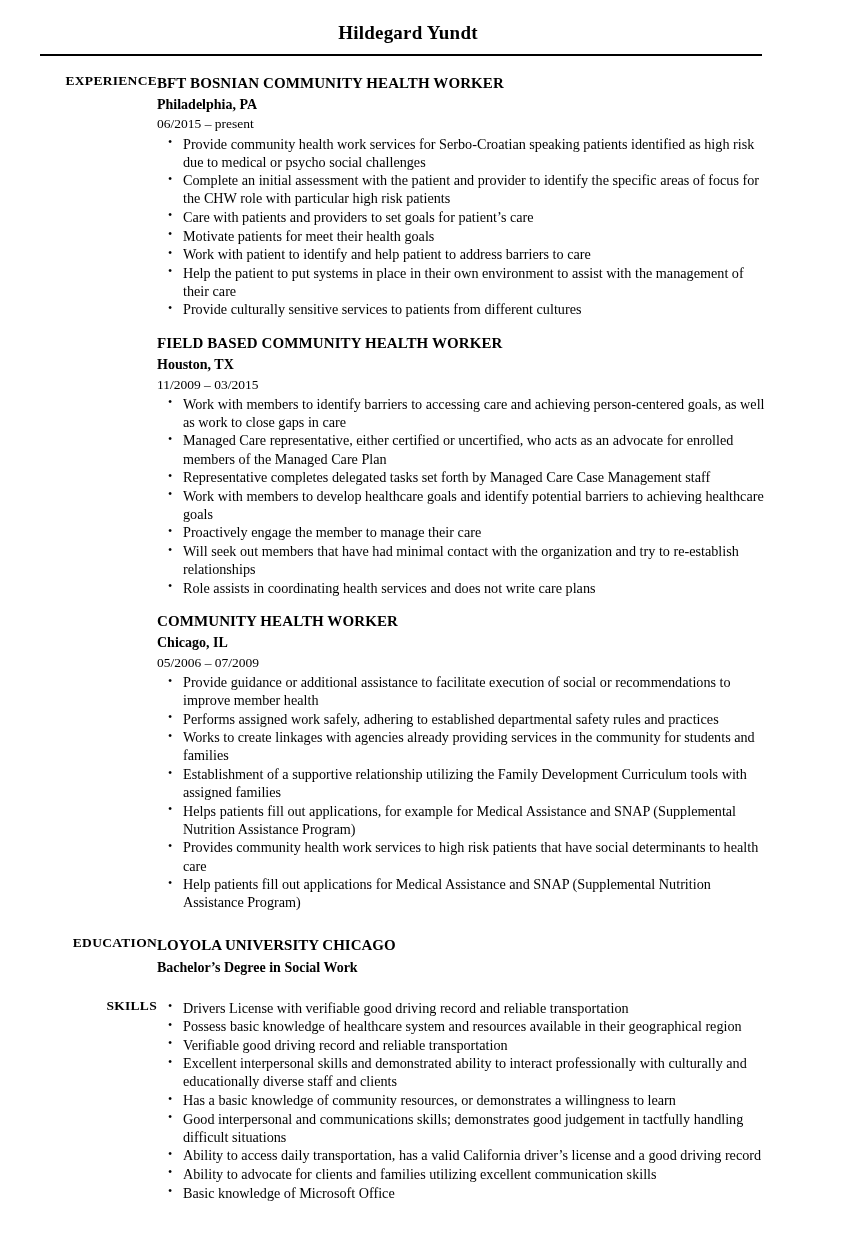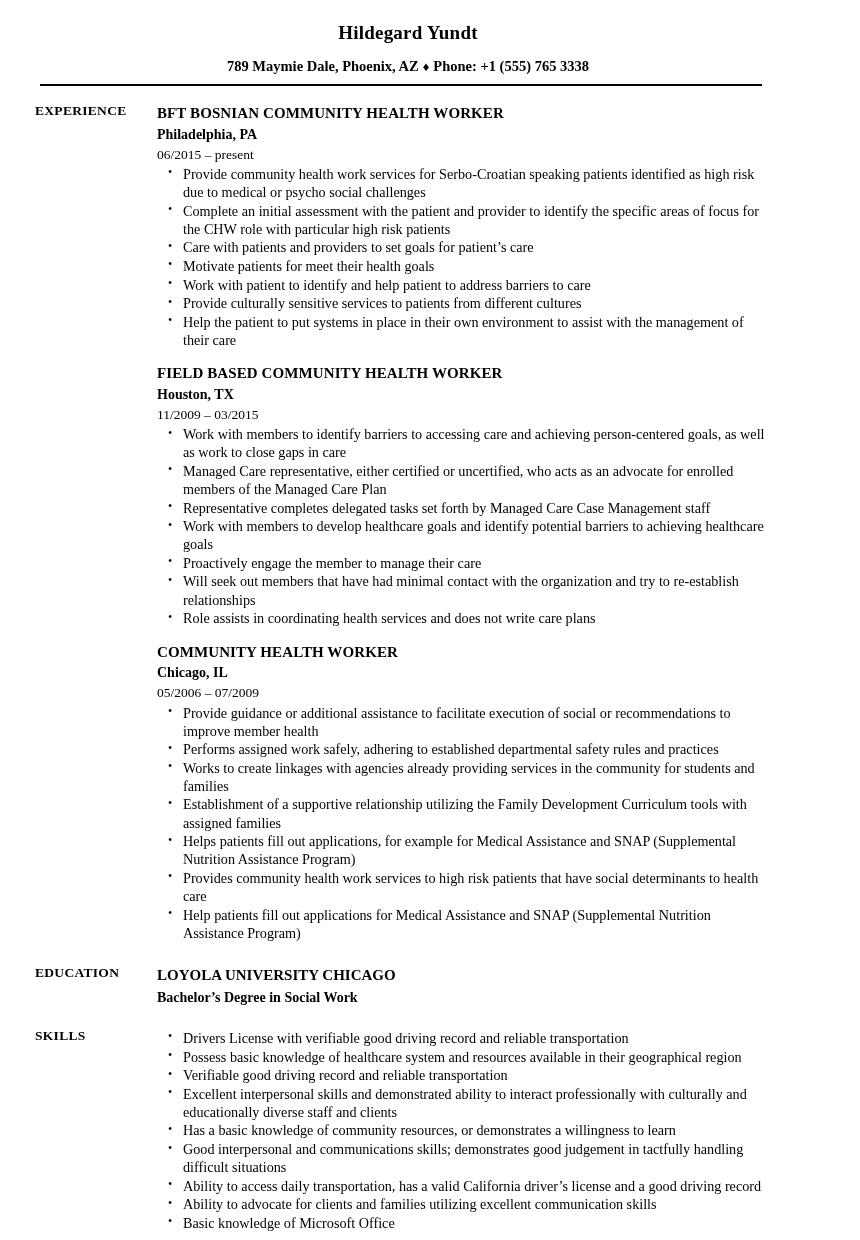--- a/index.html
+++ b/index.html
@@ -58,20 +58,21 @@
   }
   .col-label {
     width: 157px;
     flex: 0 0 157px;
     padding-left: 35px;
     box-sizing: border-box;
     font-size: 13.5px;
     font-weight: bold;
     letter-spacing: 0.3px;
     line-height: 1.25;
+    text-align: right;
   }
   .col-content {
     flex: 1 1 auto;
     padding-right: 48px;
     box-sizing: border-box;
   }
 
   .job { margin-bottom: 0; }
   .job-title {
     font-size: 15px;
@@ -125,42 +126,39 @@
     line-height: 1.5;
   }
 </style>
 </head>
 <body>
 
 <div class="page">
 
   <div class="header">
     <div class="cand-name">Hildegard Yundt</div>
-    <div class="contact-line">
-      <span>789 Maymie Dale, Phoenix, AZ</span><span class="contact-sep">♦</span><span>Phone: +1 (555) 765 3338</span>
-    </div>
     <div class="rule"></div>
   </div>
 
   <div class="section" style="margin-top:17px;">
     <div class="col-label">EXPERIENCE</div>
     <div class="col-content">
 
       <div class="job">
         <div class="job-title">BFT BOSNIAN COMMUNITY HEALTH WORKER</div>
         <div class="job-location">Philadelphia, PA</div>
         <div class="job-dates">06/2015 – present</div>
         <ul class="bullets">
           <li>Provide community health work services for Serbo-Croatian speaking patients identified as high risk due to medical or psycho social challenges</li>
           <li>Complete an initial assessment with the patient and provider to identify the specific areas of focus for the CHW role with particular high risk patients</li>
           <li>Care with patients and providers to set goals for patient’s care</li>
           <li>Motivate patients for meet their health goals</li>
           <li>Work with patient to identify and help patient to address barriers to care</li>
+          <li>Help the patient to put systems in place in their own environment to assist with the management of their care</li>
           <li>Provide culturally sensitive services to patients from different cultures</li>
-          <li>Help the patient to put systems in place in their own environment to assist with the management of their care</li>
         </ul>
       </div>
 
       <div class="spacer-job"></div>
 
       <div class="job">
         <div class="job-title">FIELD BASED COMMUNITY HEALTH WORKER</div>
         <div class="job-location">Houston, TX</div>
         <div class="job-dates">11/2009 – 03/2015</div>
         <ul class="bullets">

